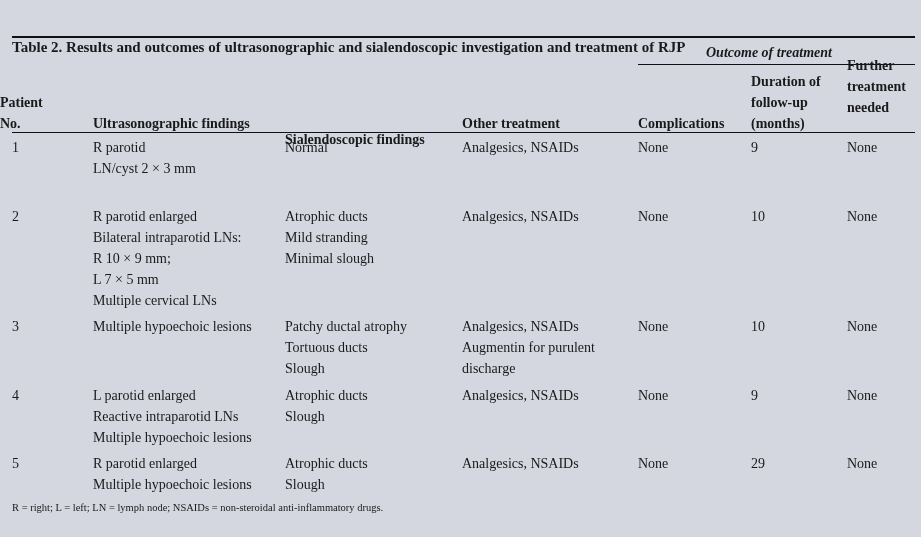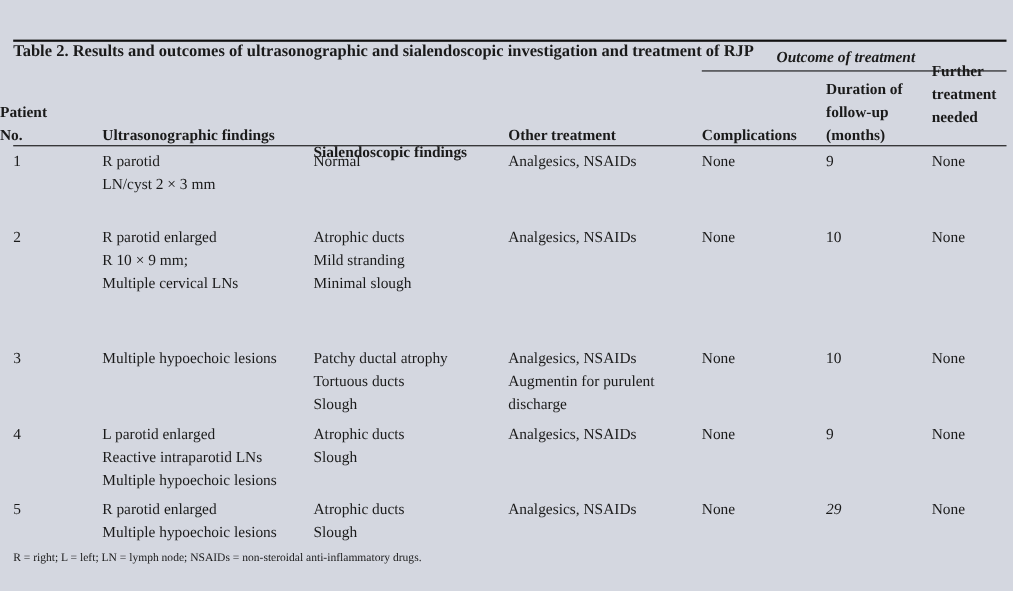--- a/index.html
+++ b/index.html
@@ -60,21 +60,23 @@
         <div>Analgesics, NSAIDs</div>
       </div>
       <div class="abs cell" style="left: 638px; top: 137px;">None</div>
       <div class="abs cell" style="left: 751px; top: 137px;">9</div>
       <div class="abs cell" style="left: 847px; top: 137px;">None</div>
     </div>
     <div>
       <div class="abs cell" style="left: 12px; top: 206px;">2</div>
       <div class="abs cell" style="left: 93px; top: 206px;">
         <div>R parotid enlarged</div>
+        <div>Bilateral intraparotid LNs:</div>
         <div>R 10 × 9 mm;</div>
+        <div>L 7 × 5 mm</div>
         <div>Multiple cervical LNs</div>
       </div>
       <div class="abs cell" style="left: 285px; top: 206px;">
         <div>Atrophic ducts</div>
         <div>Mild stranding</div>
         <div>Minimal slough</div>
       </div>
       <div class="abs cell" style="left: 462px; top: 206px;">
         <div>Analgesics, NSAIDs</div>
       </div>
@@ -126,18 +128,18 @@
         <div>Multiple hypoechoic lesions</div>
       </div>
       <div class="abs cell" style="left: 285px; top: 453px;">
         <div>Atrophic ducts</div>
         <div>Slough</div>
       </div>
       <div class="abs cell" style="left: 462px; top: 453px;">
         <div>Analgesics, NSAIDs</div>
       </div>
       <div class="abs cell" style="left: 638px; top: 453px;">None</div>
-      <div class="abs cell" style="left: 751px; top: 453px; font-style: italic;">29</div>
+      <div class="abs cell" style="left: 751px; top: 453px;">29</div>
       <div class="abs cell" style="left: 847px; top: 453px;">None</div>
     </div>
   </div>
 
 <div class="abs foot">R = right; L = left; LN = lymph node; NSAIDs = non-steroidal anti-inflammatory drugs.</div>
 
 </body></html>

